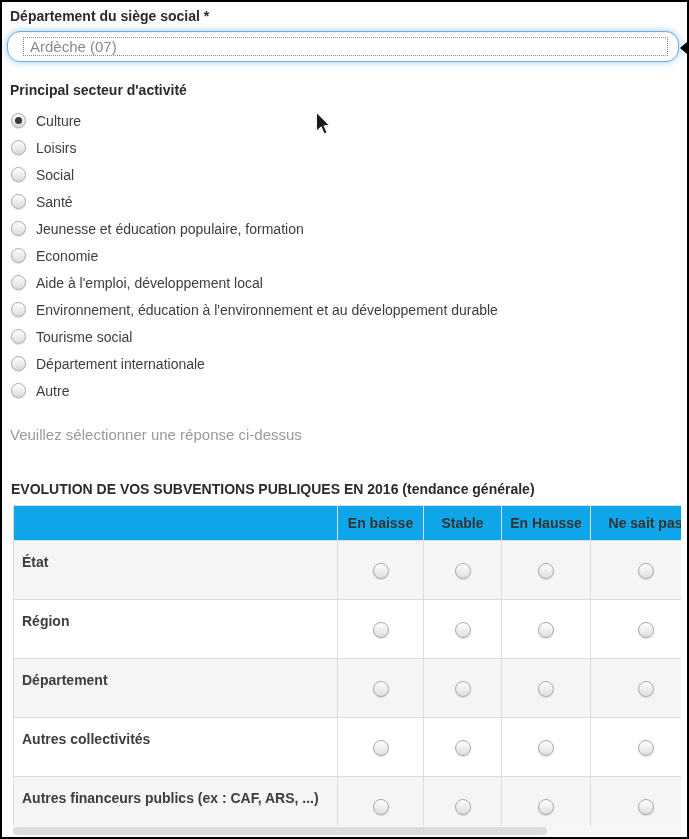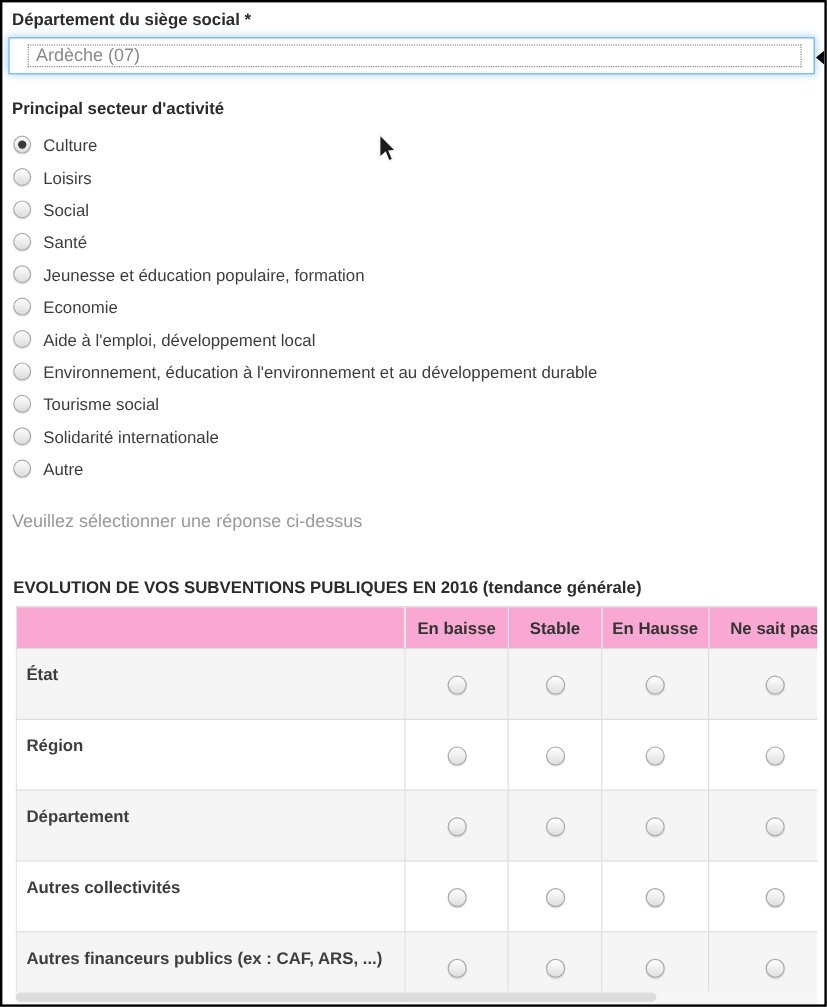--- a/index.html
+++ b/index.html
@@ -20,21 +20,21 @@
     color:#2b2b2b;
     white-space:nowrap;
   }
   
   .select-box {
     position:absolute;
     left:5px; top:29px;
     width:672px; height:31px;
     background:#ffffff;
     border:1px solid #66afe9;
-    border-radius:0;
+    border-radius:13px;
     box-shadow:0 0 7px rgba(102,175,233,.65), inset 0 1px 1px rgba(0,0,0,.06);
   }
   .select-inner {
     position:absolute;
     left:15px; right:10px; top:5px; bottom:5px;
     border:1px dotted #8a8a8a;
     display:flex; align-items:center;
     padding-left:6px;
     color:#8a8a8a;
     font-size:15px;
@@ -94,21 +94,21 @@
   thead th {
     height:35px;
     font-weight:bold;
     font-size:14px;
     color:#333333;
     text-align:center;
     vertical-align:middle;
     padding:0 3px;
     white-space:nowrap;
     overflow:hidden;
-    background:#f9a8d4;
+    background:#0ea5e9;
   }
   tbody tr { height:59px; }
   tbody tr:nth-child(odd) td { background:#f5f5f5; }
   td.rowlabel {
     vertical-align:top;
     padding:13px 8px 0 8px;
     font-size:14px;
     color:#3d3d3d;
     white-space:nowrap;
     overflow:hidden;
@@ -190,21 +190,21 @@
   <div class="opt">
     <span class="rb"></span>
     <span class="opt-label">Environnement, éducation à l'environnement et au développement durable</span>
   </div>
   <div class="opt">
     <span class="rb"></span>
     <span class="opt-label">Tourisme social</span>
   </div>
   <div class="opt">
     <span class="rb"></span>
-    <span class="opt-label">Solidarité internationale</span>
+    <span class="opt-label">Département internationale</span>
   </div>
   <div class="opt">
     <span class="rb"></span>
     <span class="opt-label">Autre</span>
   </div>
 </div>
 
 <div class="helper">Veuillez sélectionner une réponse ci-dessus</div>
 
 <div class="section-title">EVOLUTION DE VOS SUBVENTIONS PUBLIQUES EN 2016 (tendance générale)</div>

